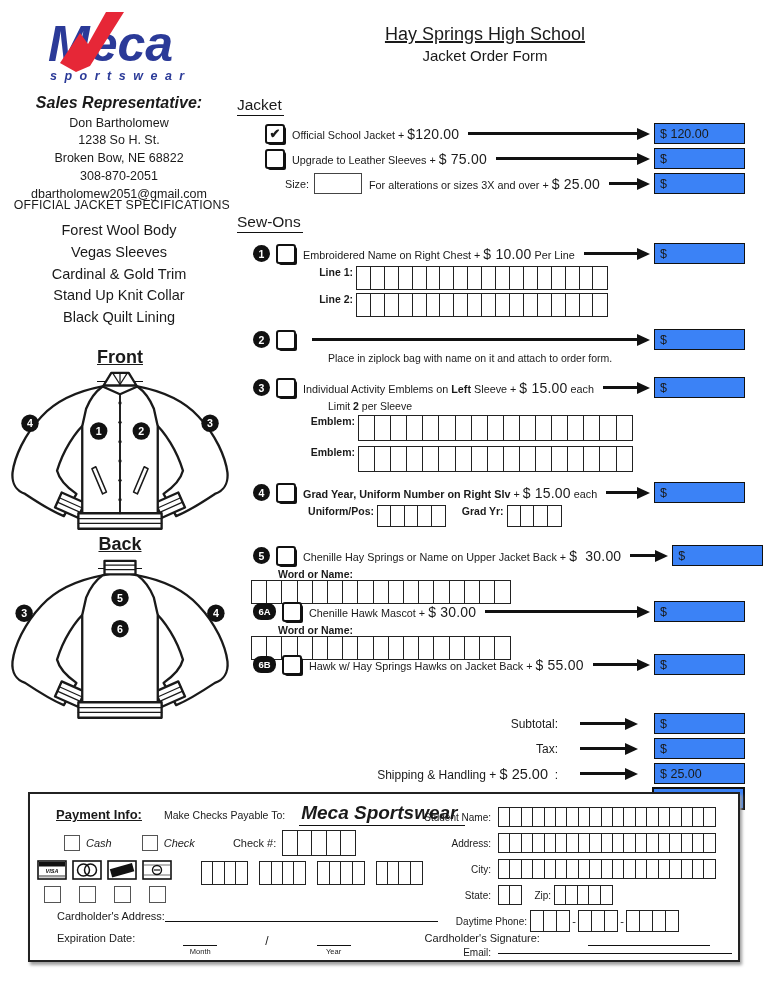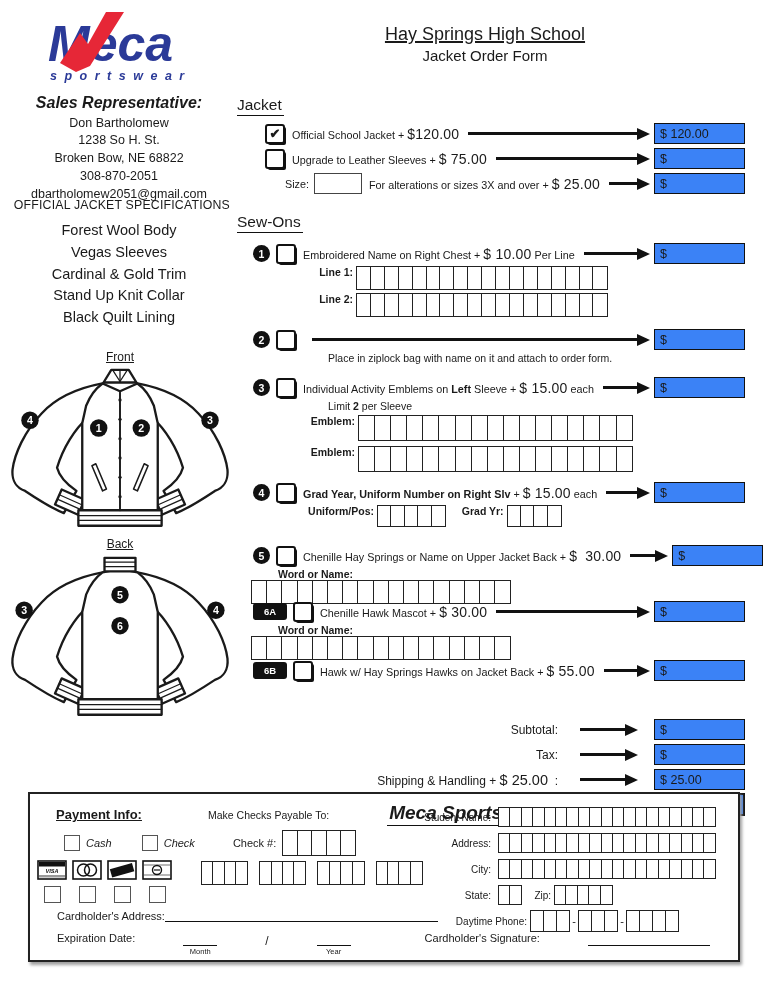--- a/index.html
+++ b/index.html
@@ -14,21 +14,21 @@
 
   
   .rep{position:absolute;left:8px;top:92px;width:222px;text-align:center;font-size:12.5px;line-height:1.42;}
   .rep-heading{font-style:italic;font-weight:bold;font-size:16px;}
   .specs{position:absolute;left:8px;top:198px;width:222px;text-align:center;}
   .specs-heading{font-size:12.3px;letter-spacing:.2px;margin-bottom:8px;text-align:right;}
   .specs-item{font-size:14.5px;line-height:1.5;}
   .diagram{position:absolute;text-align:center;}
   .diagram.front{left:5px;top:347px;width:230px;}
   .diagram.back{left:5px;top:534px;width:230px;}
-  .diagram-label{font-size:12px;font-weight:normal;text-decoration:underline;border-bottom:1.5px solid #111;padding-bottom:14px;}
+  .diagram-label{font-size:18px;font-weight:bold;text-decoration:underline;border-bottom:1.5px solid #111;padding-bottom:14px;}
   .diagram svg{display:block;margin:2px auto 0;}
 
   
   .main{position:absolute;left:237px;top:96px;width:508px;}
   .section-heading{font-size:15.5px;border-bottom:1.6px solid #111;display:inline-block;padding:0 2px 1px 0;margin:0 0 5px 0;}
   .section-heading.sewons{margin-top:17px;margin-bottom:8px;}
 
   .opt-row{display:flex;align-items:center;height:25px;}
   .jrow{margin-left:28px;}
   .checkbox{width:16px;height:16px;border:2px solid #111;border-radius:3px;background:#fff;
@@ -44,21 +44,21 @@
   .money{flex:0 0 auto;width:84px;height:19px;border:1.7px solid #111;background:#3b82f6;
          font-size:12.5px;display:flex;align-items:center;padding-left:5px;}
   .money.bold-box{border-width:2.8px;font-weight:bold;}
 
   .size-row{display:flex;align-items:center;height:25px;margin-left:48px;}
   .size-label{font-size:10.8px;margin-right:5px;}
   .size-box{width:46px;height:19px;border:1.7px solid #444;background:#fff;margin-right:7px;flex:0 0 auto;}
 
   .badge{width:17px;height:17px;border-radius:50%;background:#111;color:#fff;font-size:10.5px;font-weight:bold;
          display:flex;align-items:center;justify-content:center;margin:0 6px 0 16px;flex:0 0 auto;}
-  .badge.wide{width:34px;border-radius:3px;font-size:9.5px;}
+  .badge.wide{width:23px;border-radius:8px;font-size:9.5px;}
 
   .note-row{font-size:10.5px;margin-left:91px;height:16px;}
   .limit-row{font-size:10.5px;margin-left:91px;height:15px;}
 
   .grid-row{display:flex;}
   .grid-label{font-weight:bold;font-size:10.5px;text-align:right;margin-right:3px;flex:0 0 auto;}
   .cells{display:flex;}
   .cell{box-sizing:border-box;border:1.6px solid #222;background:#fff;margin-left:-1.6px;flex:0 0 auto;}
   .cells .cell:first-child{margin-left:0;}
   .line-row{margin-left:64px;height:27px;}     .line-row .grid-label{width:52px;}   .line-row .cell{width:15.5px;height:24px;}
@@ -69,21 +69,21 @@
 
   .totals{margin-top:34px;}
   .total-row{display:flex;align-items:center;justify-content:flex-end;height:25px;gap:12px;}
   .total-label{font-size:12px;text-align:right;white-space:pre;display:flex;align-items:baseline;}
   .total-label .amount{font-size:14.5px;}
   .total-row .arrow{flex:0 0 46px;margin:0 16px 0 10px;}
 
   
   .footer{position:absolute;left:28px;top:792px;width:712px;height:170px;border:2px solid #222;
           background:#fff;box-shadow:2px 3px 3px #9f9f9f;box-sizing:border-box;}
-  .pay-header{position:absolute;left:26px;top:8px;display:flex;align-items:baseline;gap:44px;}
+  .pay-header{position:absolute;left:26px;top:8px;display:flex;align-items:baseline;}
   .pay-heading{font-size:13px;font-weight:bold;text-decoration:underline;}
   .payable-label{font-size:10.5px;margin-left:22px;}
   .payable-to{font-size:19px;font-weight:bold;font-style:italic;margin-left:14px;border-bottom:1.6px solid #111;padding:0 8px 1px 2px;}
   .pay-method{position:absolute;left:34px;top:36px;display:flex;align-items:center;}
   .cb{width:14px;height:14px;border:1.4px solid #555;background:#fff;flex:0 0 auto;}
   .pm-label{font-size:11px;font-style:italic;margin:0 0 0 6px;}
   .pm-gap{width:30px;}
   .checkno-label{font-size:11px;margin:0 6px 0 38px;}
   .checkno-cells .cell{width:16px;height:26px;}
   .cards-row{position:absolute;left:7px;top:66px;display:flex;align-items:flex-start;}
@@ -462,21 +462,21 @@
           <div class="cell"></div>
           <div class="cell"></div>
           <div class="cell"></div>
           <div class="cell"></div>
           <div class="cell"></div>
           <div class="cell"></div>
           <div class="cell"></div>
         </div>
     </div>
 
-    <div class="opt-row" style="margin-top:6px">
+    <div class="opt-row" style="">
       <span class="badge wide">6B</span>
       <span class="checkbox"></span>
       <span class="opt-label"><span>Hawk w/ Hay Springs Hawks on Jacket Back + </span><span class="amount">$ 55.00</span></span>
       <span class="arrow"></span>
       <span class="money">$</span>
     </div>
 
     <div class="totals">
       <div class="total-row">
         <span class="total-label">Subtotal:</span>
@@ -711,15 +711,19 @@
             <div class="cell"></div>
           </div>
         <span class="dash">-</span>
         <div class="cells phone-cells">
             <div class="cell"></div>
             <div class="cell"></div>
             <div class="cell"></div>
             <div class="cell"></div>
           </div>
       </div>
+      <div class="pr-row email-row">
+        <span class="pr-label">Email:</span>
+        <span class="blank-line"></span>
+      </div>
     </div>
   </div>
 </div>
 
 </body></html>

